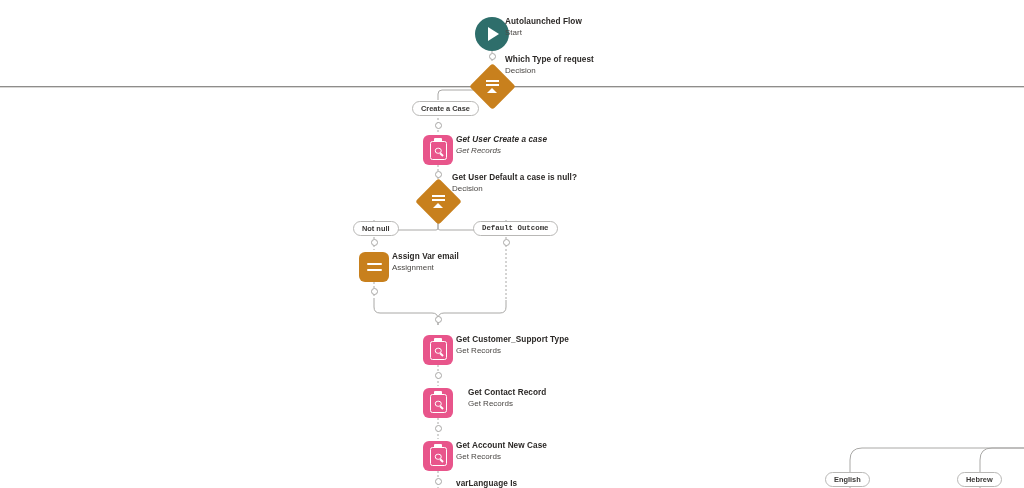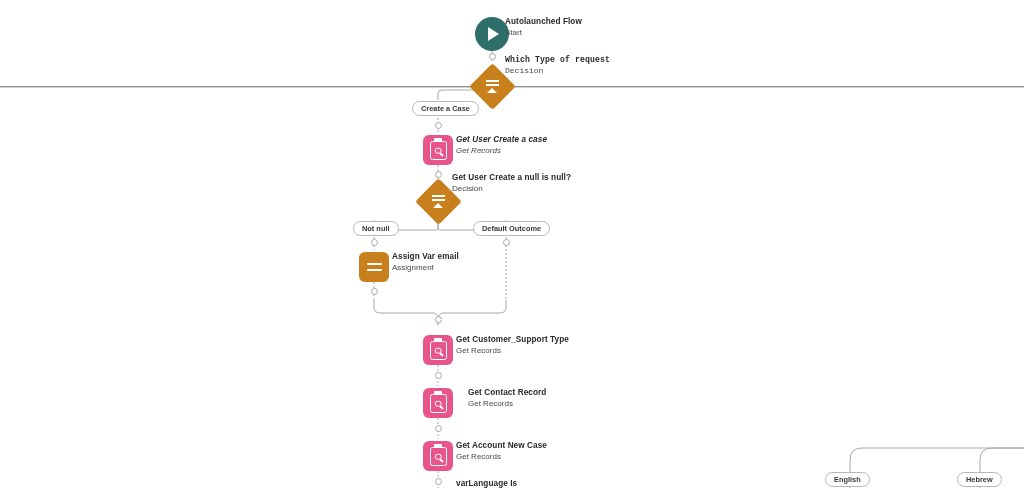--- a/index.html
+++ b/index.html
@@ -228,21 +228,21 @@
   <div class="node" style="left:469px; top:63px;">
     <div class="diamond-wrap">
       <div class="diamond"></div>
       <div class="diamond-glyph">
         <span class="bar"></span>
         <span class="bar"></span>
         <span class="up"></span>
       </div>
     </div>
   </div>
-  <div class="node-label" style="left:505px; top:55px;font-family:Liberation Mono, monospace;">
+  <div class="node-label" style="left:505px; top:55px;">
     <div class="title">Which Type of request</div>
     <div class="subtitle">Decision</div>
   </div>
 
   <div class="pill" style="left:412px; top:101px;">Create a Case</div>
   <div class="conn-dot" style="left:434.5px; top:122px;"></div>
 
   <div class="node" style="left:423px; top:135px;">
     <div class="tile pink">
       <div class="clipboard">
@@ -260,26 +260,26 @@
     <div class="diamond-wrap">
       <div class="diamond"></div>
       <div class="diamond-glyph">
         <span class="bar"></span>
         <span class="bar"></span>
         <span class="up"></span>
       </div>
     </div>
   </div>
   <div class="node-label" style="left:452px; top:173px;">
-    <div class="title">Get User Create a null is null?</div>
+    <div class="title">Get User Default a case is null?</div>
     <div class="subtitle">Decision</div>
   </div>
 
   <div class="pill" style="left:353px; top:221px;">Not null</div>
-  <div class="pill" style="left:473px; top:221px;">Default Outcome</div>
+  <div class="pill" style="left:473px; top:221px;font-family:Liberation Mono, monospace;">Default Outcome</div>
 
   <div class="conn-dot" style="left:370.5px; top:239px;"></div>
   <div class="conn-dot" style="left:502.5px; top:239px;"></div>
 
   <div class="node" style="left:359px; top:252px;">
     <div class="tile orange">
       <div class="equals">
           <span></span>
           <span></span>
         </div>

